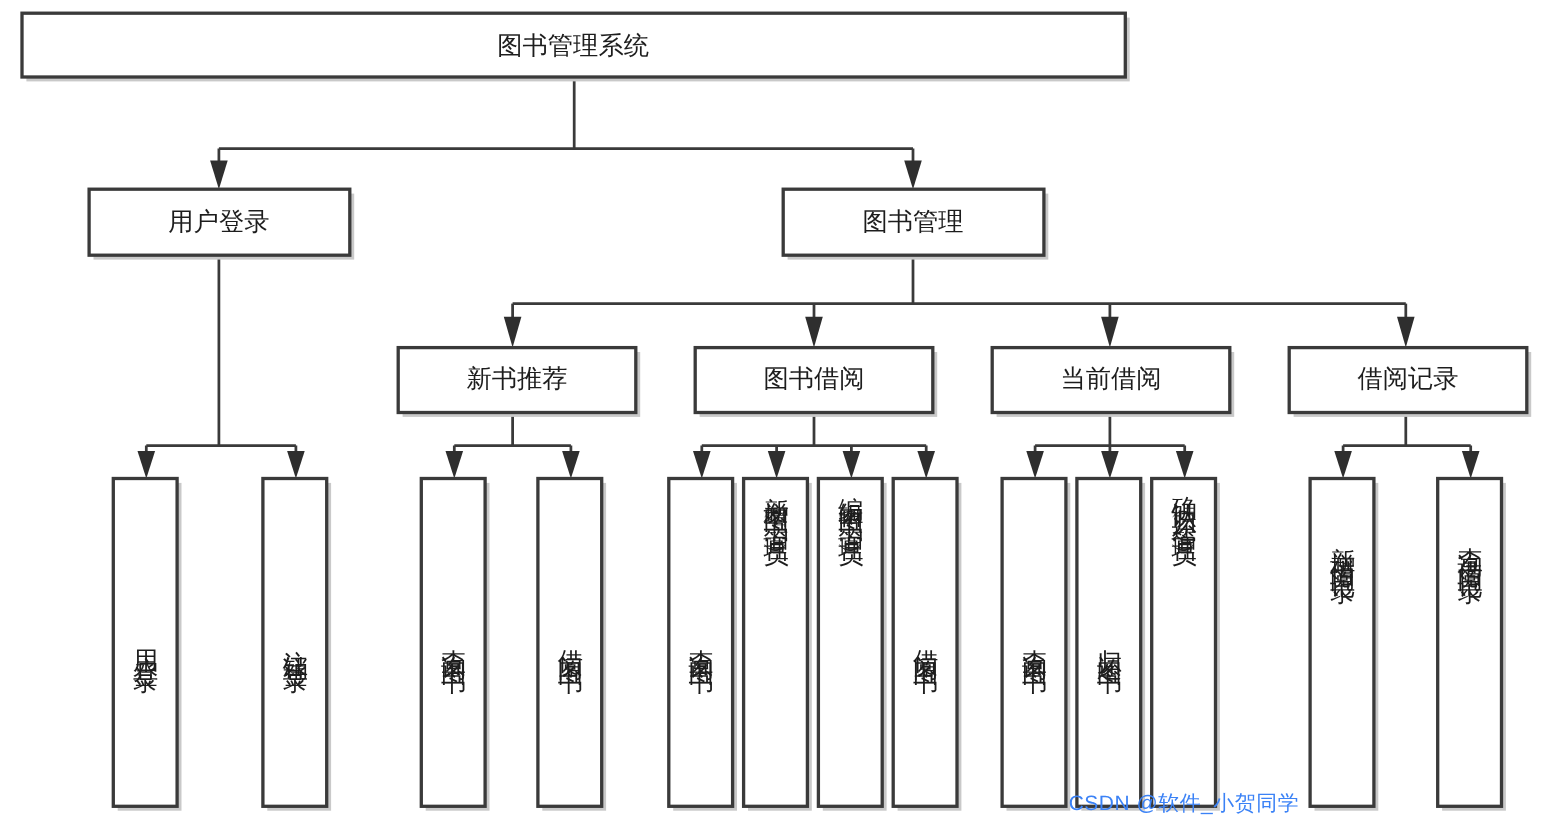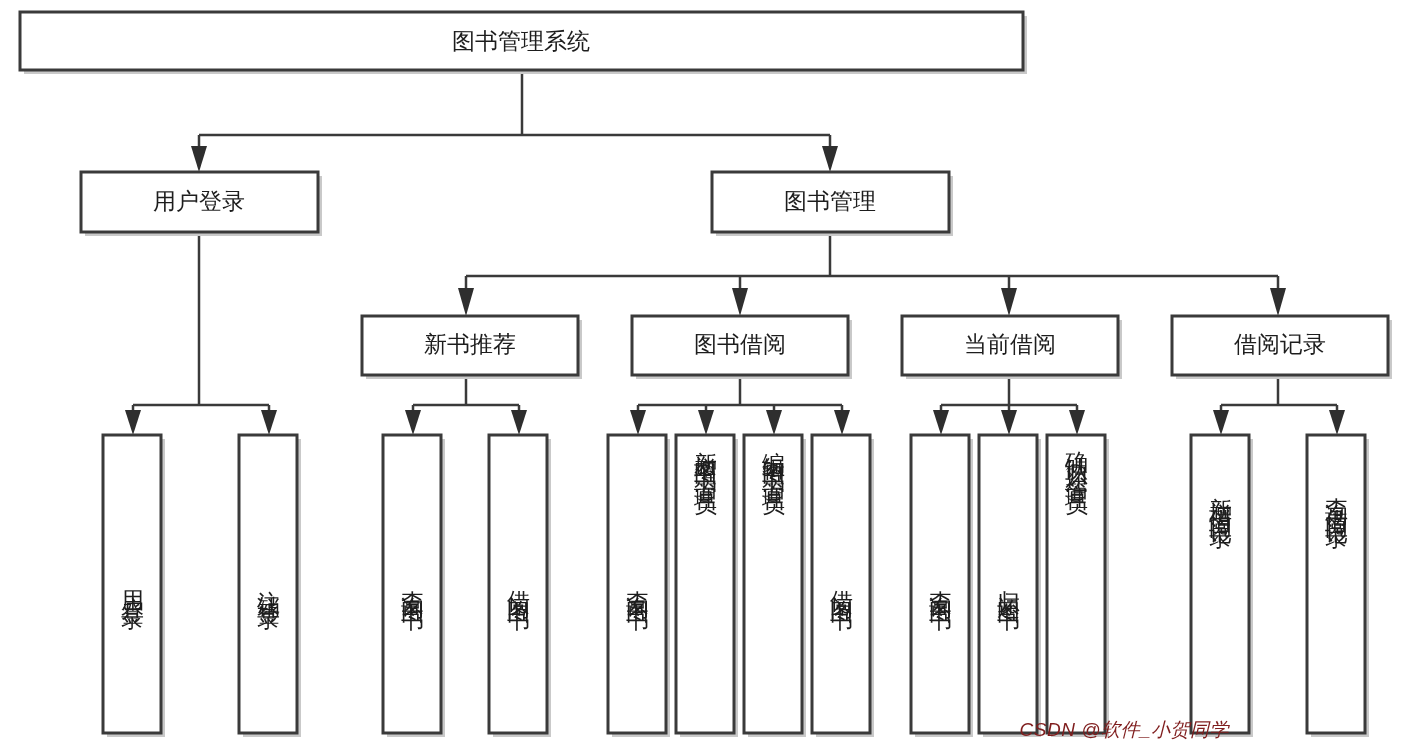--- a/index.html
+++ b/index.html
@@ -11,21 +11,20 @@
     width: 1405px;
     height: 747px;
     font-family: "Liberation Sans", "DejaVu Sans", sans-serif;
     overflow: hidden;
     position: relative;
   }
   #diagram-root {
     position: relative;
     width: 1189px;
     height: 747px;
-    padding-left: 48px;
   }
   svg#tree-svg {
     position: absolute;
     left: 0;
     top: 0;
     width: 1405px;
     height: 747px;
     display: block;
   }
   .node-box {
@@ -57,25 +56,24 @@
     font-size: 23px;
     fill: #1d1d1d;
     text-anchor: middle;
   }
   .watermark {
     position: absolute;
     right: 8px;
     bottom: 4px;
     font-family: "Liberation Sans", "DejaVu Sans", sans-serif;
     font-size: 19px;
-    color: #7f1d1d;
+    color: #3b82f6;
     letter-spacing: 0.5px;
     white-space: nowrap;
     user-select: none;
-    font-style: italic;
   }
 </style>
 </head>
 <body>
 
 <div id="diagram-root">
 
   <svg id="tree-svg" viewBox="0 0 1405 747">
 
     <g>

